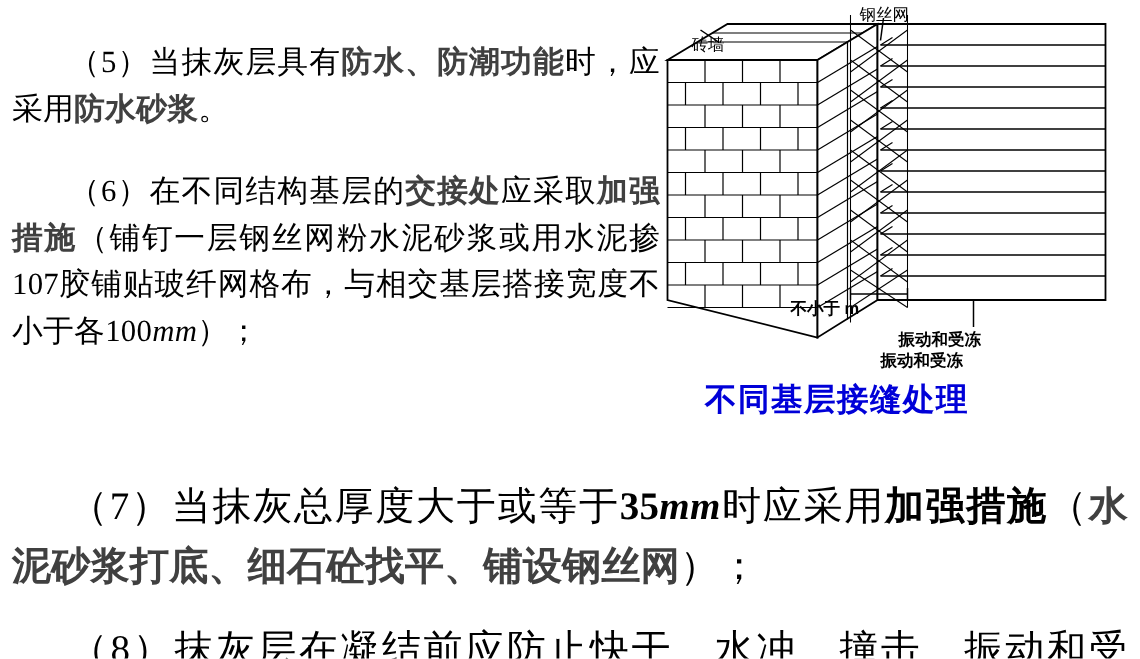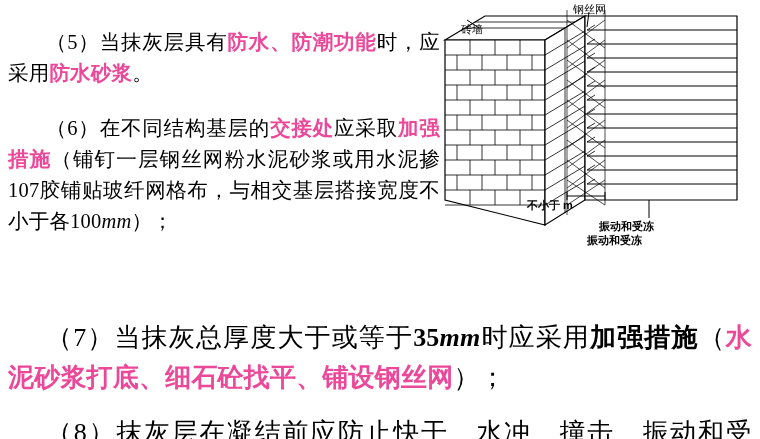--- a/index.html
+++ b/index.html
@@ -29,21 +29,21 @@
   }
   .para {
     font-size: 20.5px;
     line-height: 1.52;
     color: #000000;
     text-align: justify;
     margin-bottom: 2px;
     letter-spacing: 0.2px;
   }
   .p-indent { text-indent: 38px; }
-  .hl-blue { color: #ec4899; font-weight: bold; }
+  .hl-blue { color: #404040; font-weight: bold; }
   .mm { font-style: italic; font-family: "Liberation Serif", serif; }
 
   
   .bottom-block {
     position: absolute;
     left: 8px;
     top: 292px;
     width: 744px;
   }
   .bottom-block .para {
@@ -267,14 +267,15 @@
       </g>
     </svg>
 
     <div class="fig-label" style="left:136px; top:2px;">钢丝网</div>
     <div class="fig-label" style="left:24px; top:22px;">砖墙</div>
     <div class="fig-label b" style="left:90px; top:198px;">不小于 m</div>
     <div class="fig-label b" style="left:162px; top:219px;">振动和受冻</div>
     <div class="fig-label b" style="left:150px; top:233px;">振动和受冻</div>
   </div>
 
+  <div class="fig-caption">不同基层接缝处理</div>
 
 </div>
 
 </body></html>

